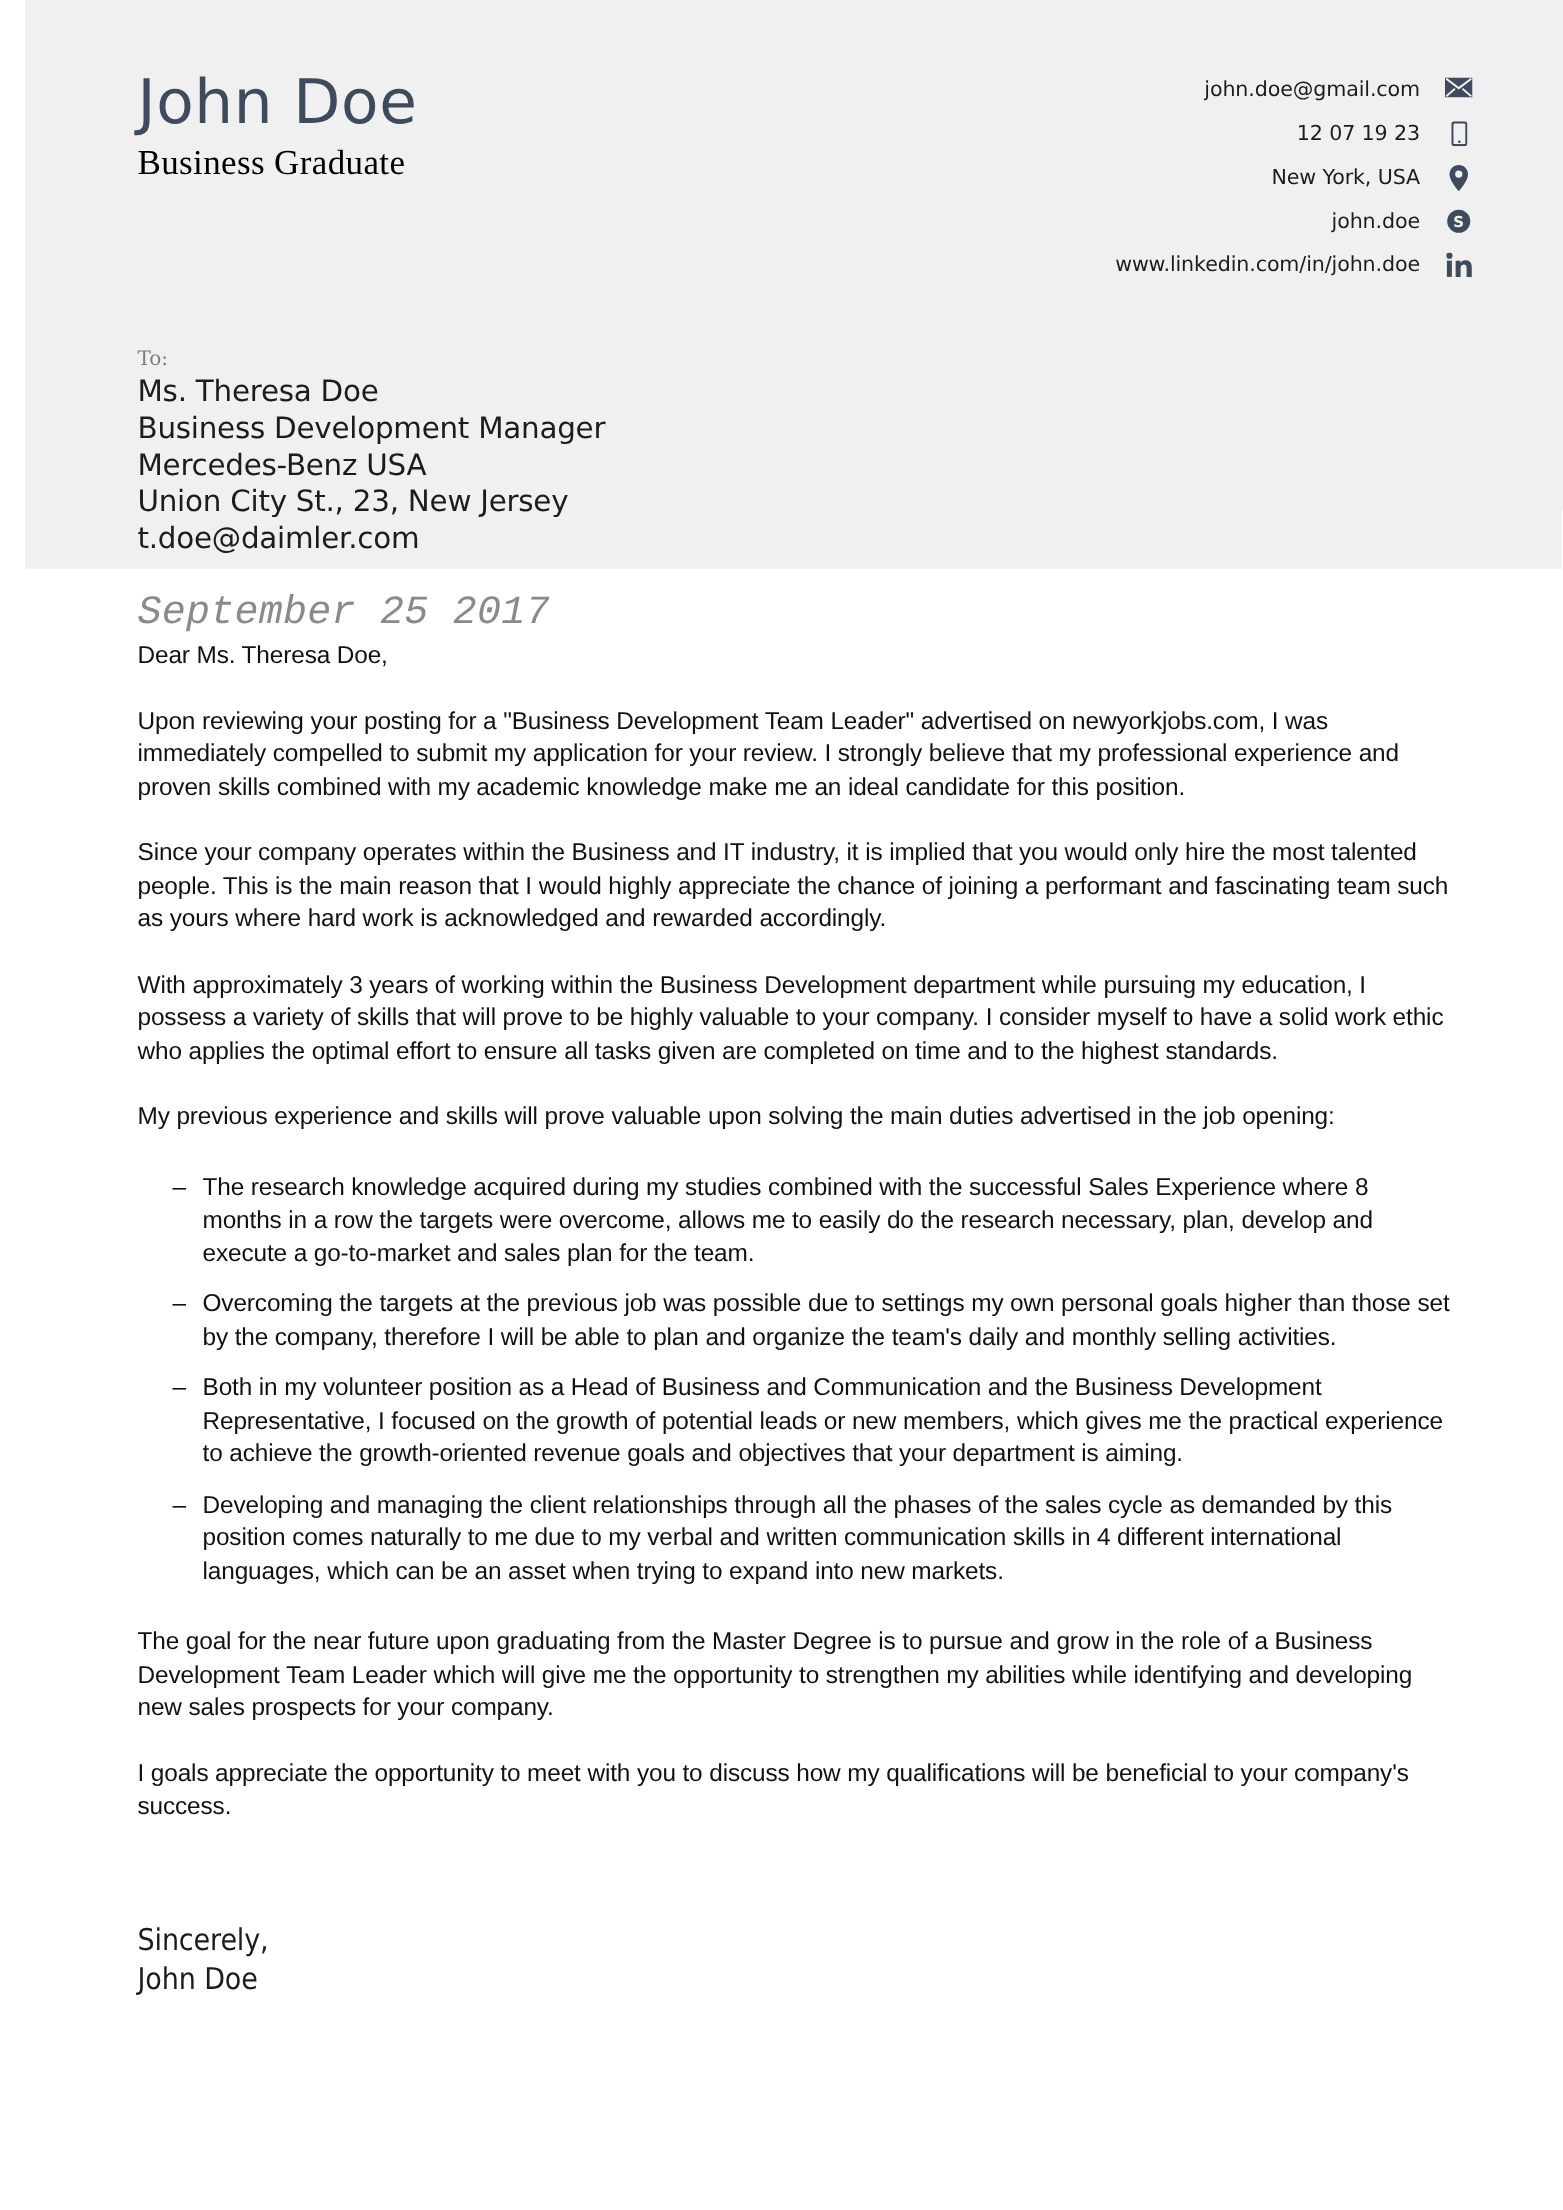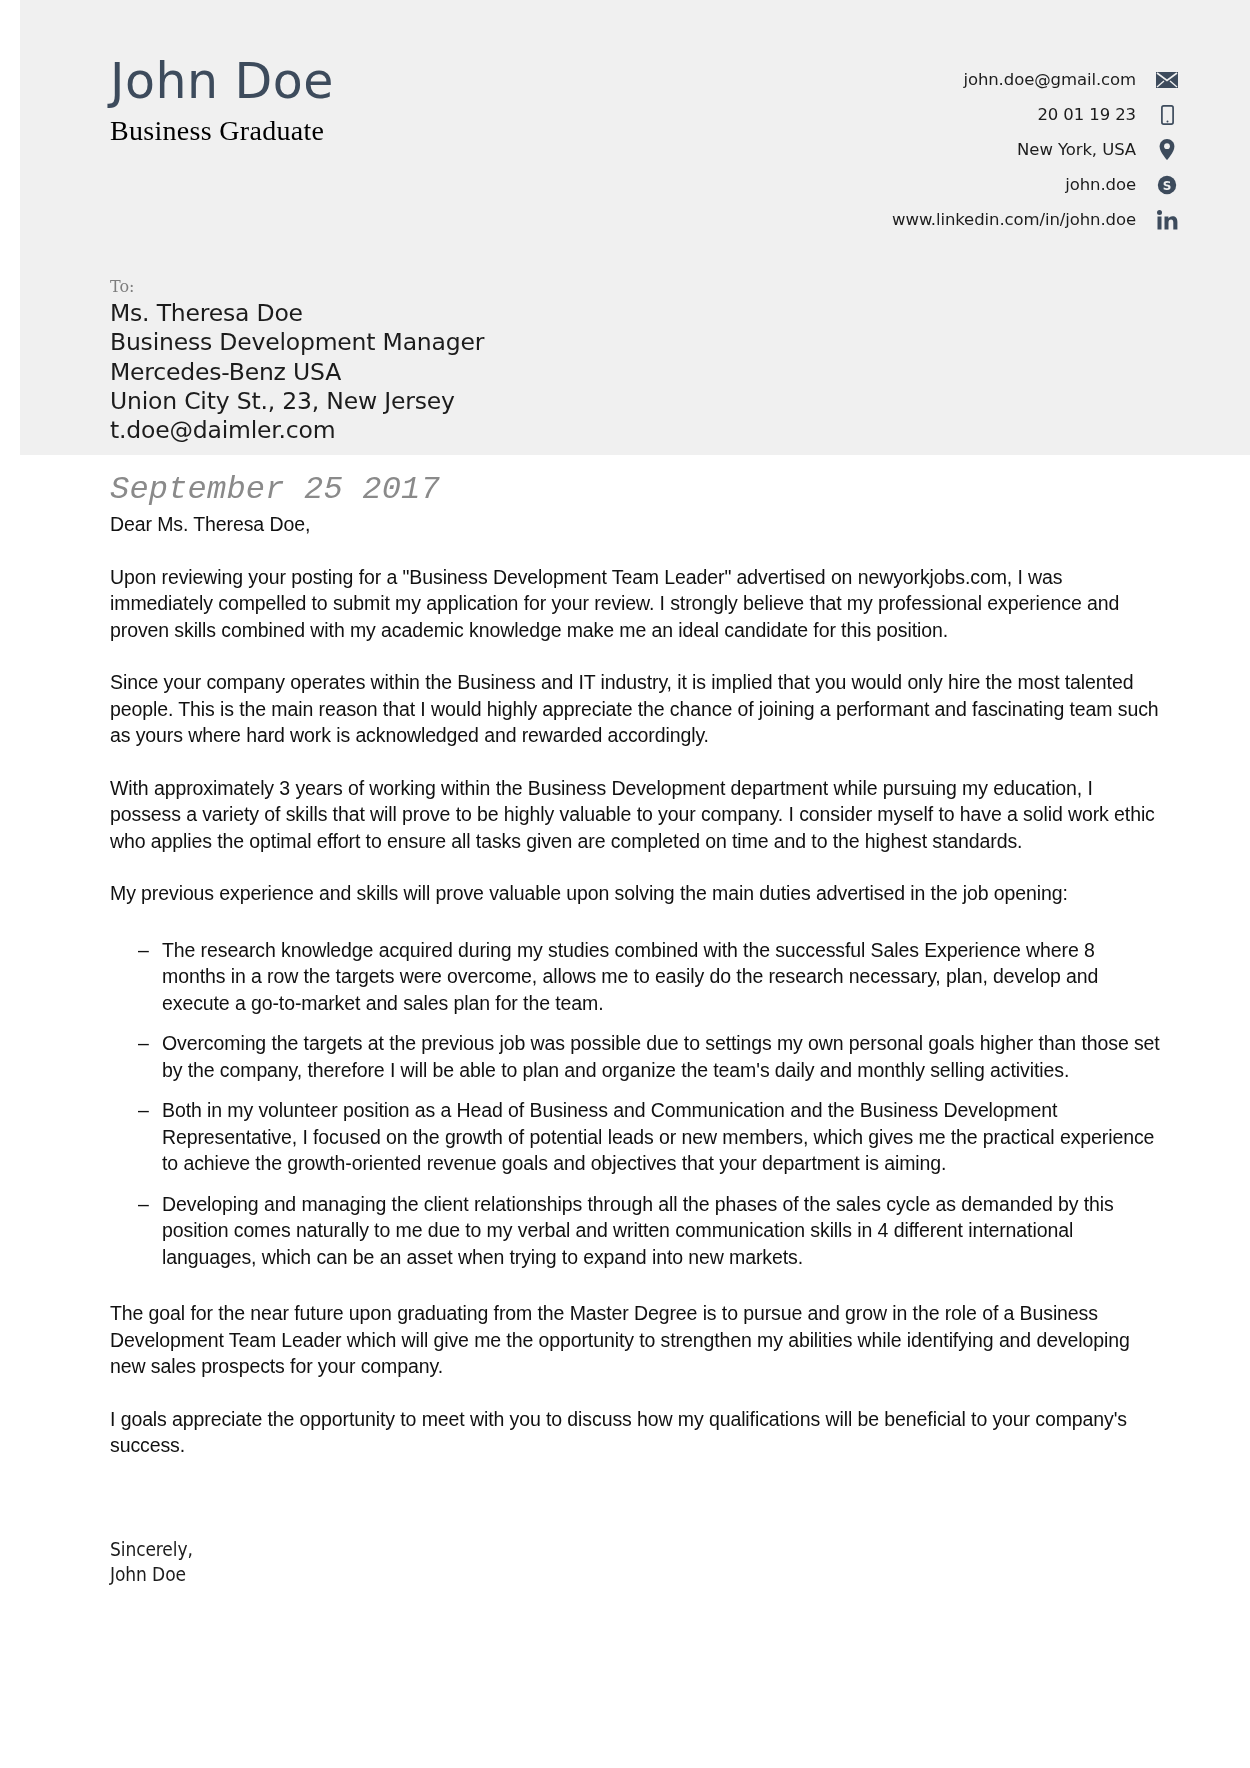--- a/index.html
+++ b/index.html
@@ -55,21 +55,21 @@
 
   
   .contact-list {
     list-style: none;
     margin-top: 10px;
     min-width: 300px;
   }
 
   .contact-row {
     display: flex;
-    align-items: center;
+    align-items: flex-start;
     justify-content: flex-end;
     height: 35px;
   }
 
   .contact-text {
     font-size: 16.5px;
     color: #1c1c1c;
     text-align: right;
     font-family: "DejaVu Sans", sans-serif;
     letter-spacing: -0.1px;
@@ -153,21 +153,21 @@
   .bullet-body { flex: 1; }
 
   .closing-block { margin-top: 30px; }
 
   .signature {
     margin-top: 78px;
   }
 
   .signature-line {
     font-family: "DejaVu Sans", sans-serif;
-    font-size: 19px;
+    font-size: 24px;
     color: #1c1c1c;
     line-height: 1.3;
   }
 </style>
 </head>
 <body>
 
 <div class="page">
 
   <header class="header">
@@ -186,21 +186,21 @@
           <span class="contact-icon">
             <svg width="22" height="16" viewBox="0 0 22 16" fill="currentColor">
               <path d="M0 0h22v16H0z" fill="currentColor"></path>
               <path d="M1 1l10 7.5L21 1" stroke="#f0f0f0" stroke-width="1.6" fill="none"></path>
               <path d="M1 15l7-6M21 15l-7-6" stroke="#f0f0f0" stroke-width="1.4" fill="none"></path>
             </svg>
           </span>
         </li>
 
         <li class="contact-row">
-          <span class="contact-text">20 01 19 23</span>
+          <span class="contact-text">12 07 19 23</span>
           <span class="contact-icon">
             <svg width="13" height="20" viewBox="0 0 13 20" fill="none">
               <rect x="0.9" y="0.9" width="11.2" height="18.2" rx="1.8" stroke="currentColor" stroke-width="1.7"></rect>
               <circle cx="6.5" cy="16.4" r="1" fill="currentColor"></circle>
             </svg>
           </span>
         </li>
 
         <li class="contact-row">
           <span class="contact-text">New York, USA</span>

